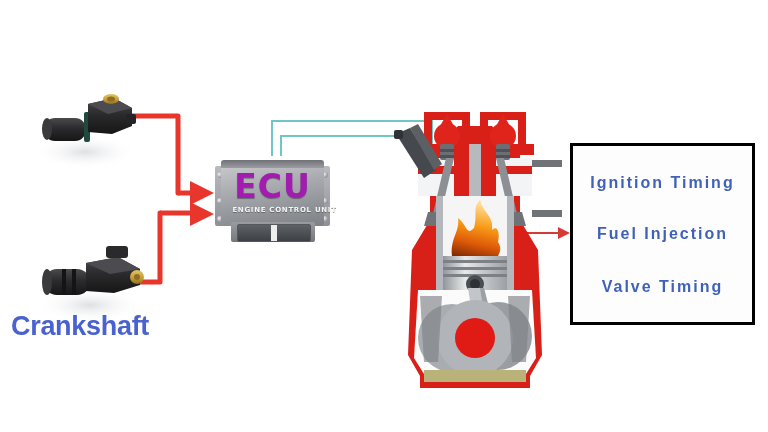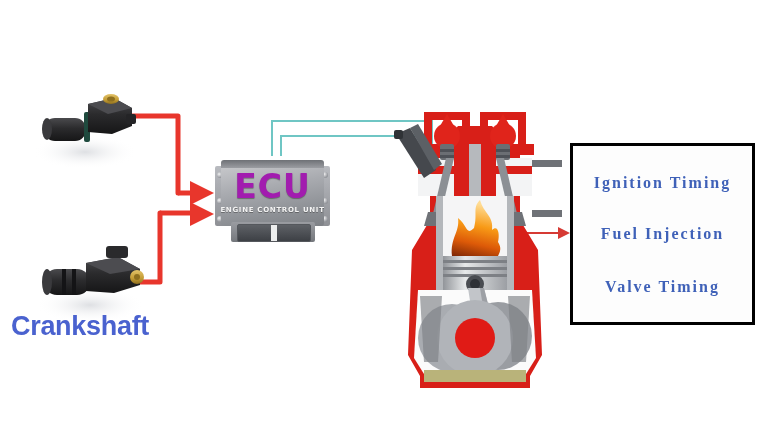--- a/index.html
+++ b/index.html
@@ -91,20 +91,21 @@
     position: absolute;
     left: 0; top: 48px;
     width: 115px;
     text-align: center;
     font-family: "DejaVu Sans", sans-serif;
     font-weight: bold;
     font-size: 7px;
     color: #f4f4f4;
     letter-spacing: 0.7px;
     text-shadow: 0 1px 0 rgba(60,60,60,.5);
+    padding-left: 12px;
   }
   .ecu-connector {
     position: absolute;
     left: 22px; top: 66px;
     width: 72px; height: 16px;
     background: linear-gradient(180deg,#5e6166,#3d4045);
     border-radius: 2px;
     border: 1px solid #55585d;
   }
   .ecu-connector .gap {
@@ -127,21 +128,21 @@
     left: 570px; top: 143px;
     width: 185px; height: 182px;
     border: 3px solid #000000;
     background: #fdfdfd;
     box-sizing: border-box;
   }
   .out-line {
     position: absolute;
     width: 100%;
     text-align: center;
-    font-family: Liberation Serif, serif;
+    font-family: Liberation Sans, sans-serif;
     font-weight: bold;
     font-size: 16px;
     color: #3f61b8;
     letter-spacing: 2px;
     white-space: nowrap;
   }
   .out-line.l1 { top: 28px; }
   .out-line.l2 { top: 79px; }
   .out-line.l3 { top: 132px; }
 </style>

